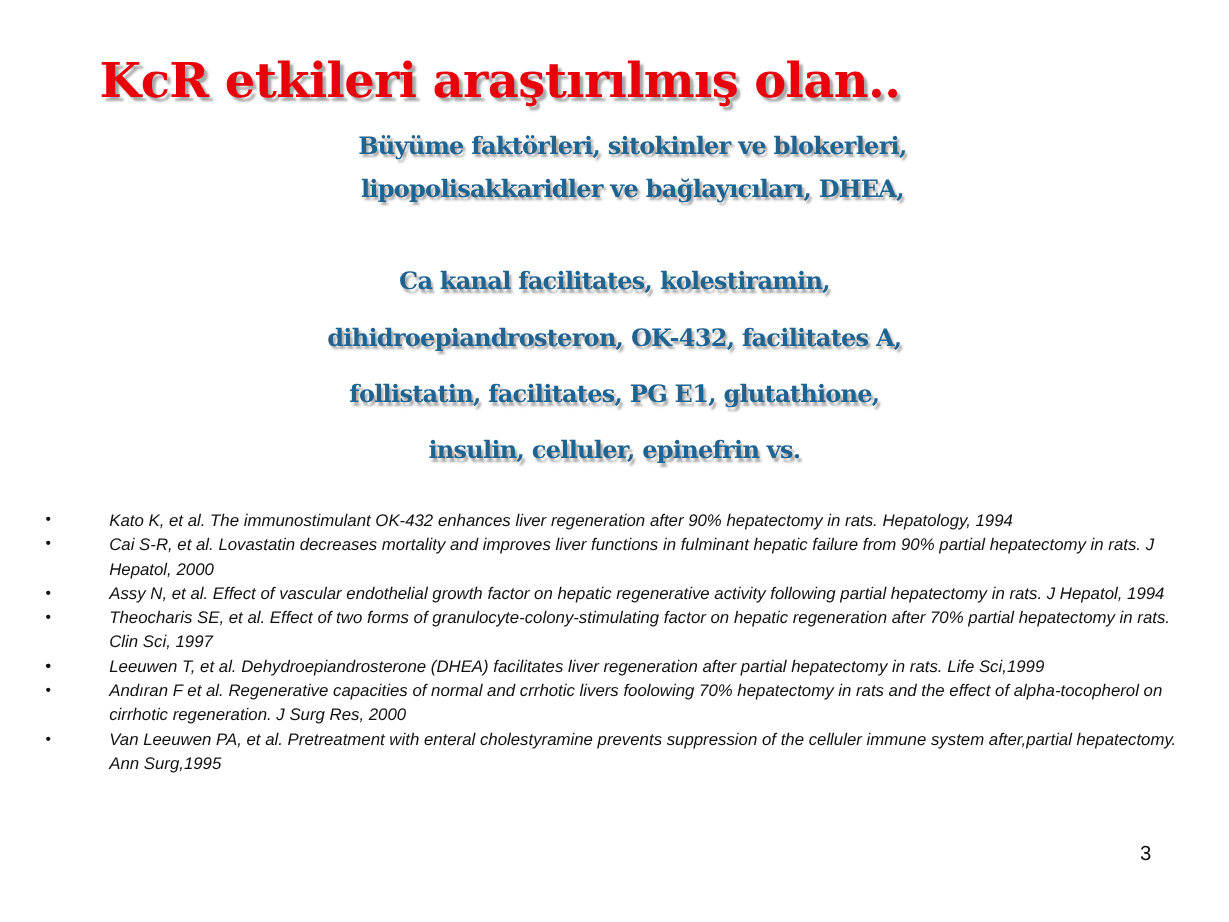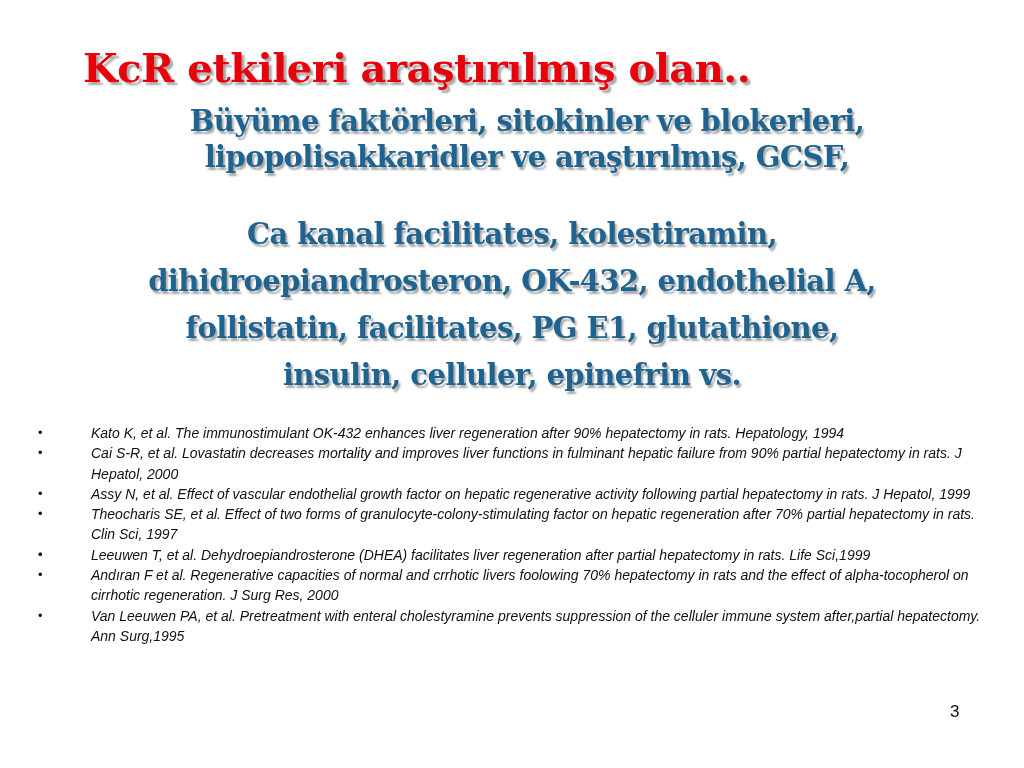--- a/index.html
+++ b/index.html
@@ -38,21 +38,21 @@
       margin: 16px;
       white-space: nowrap;
     }
     .subtitle-block {
       position: absolute;
       left: 0;
       width: 1024px;
       text-align: center;
       font-family: "DejaVu Serif", "Liberation Serif", serif;
       font-weight: bold;
-      font-size: 29px;
+      font-size: 20px;
       line-height: 36px;
       letter-spacing: -0.6px;
       color: #1f6391;
       text-shadow: 2px 3px 2px #a9a9a9;
       margin: 0;
     }
     .subtitle-block.first {
       top: 103px;
       padding-left: 30px;
       box-sizing: border-box;
@@ -102,42 +102,42 @@
   </style>
 </head>
 <body>
 
 <div class="slide">
 
   <h1 class="title">KcR etkileri araştırılmış olan..</h1>
 
   <div class="subtitle-block first">
     <span class="line">Büyüme faktörleri, sitokinler ve blokerleri,</span>
-    <span class="line">lipopolisakkaridler ve araştırılmış, GCSF,</span>
+    <span class="line">lipopolisakkaridler ve bağlayıcıları, DHEA,</span>
   </div>
 
   <div class="subtitle-block second">
     <span class="line">Ca kanal facilitates, kolestiramin,</span>
-    <span class="line">dihidroepiandrosteron, OK-432, endothelial A,</span>
+    <span class="line">dihidroepiandrosteron, OK-432, facilitates A,</span>
     <span class="line">follistatin, facilitates, PG E1, glutathione,</span>
     <span class="line">insulin, celluler, epinefrin vs.</span>
   </div>
 
   <ul class="refs">
     <li>
       <span class="bullet">•</span>
       <span>Kato K, et al. The immunostimulant OK-432 enhances liver regeneration after 90% hepatectomy in rats. Hepatology, 1994</span>
     </li>
     <li>
       <span class="bullet">•</span>
       <span>Cai S-R, et al. Lovastatin decreases mortality and improves liver functions in fulminant hepatic failure from 90% partial hepatectomy in rats. J Hepatol, 2000</span>
     </li>
     <li>
       <span class="bullet">•</span>
-      <span>Assy N, et al. Effect of vascular endothelial growth factor on hepatic regenerative activity following partial hepatectomy in rats. J Hepatol, 1999</span>
+      <span>Assy N, et al. Effect of vascular endothelial growth factor on hepatic regenerative activity following partial hepatectomy in rats. J Hepatol, 1994</span>
     </li>
     <li>
       <span class="bullet">•</span>
       <span>Theocharis SE, et al. Effect of two forms of granulocyte-colony-stimulating factor on hepatic regeneration after 70% partial hepatectomy in rats. Clin Sci, 1997</span>
     </li>
     <li>
       <span class="bullet">•</span>
     </li>
     <li>
       <span class="bullet">•</span>

